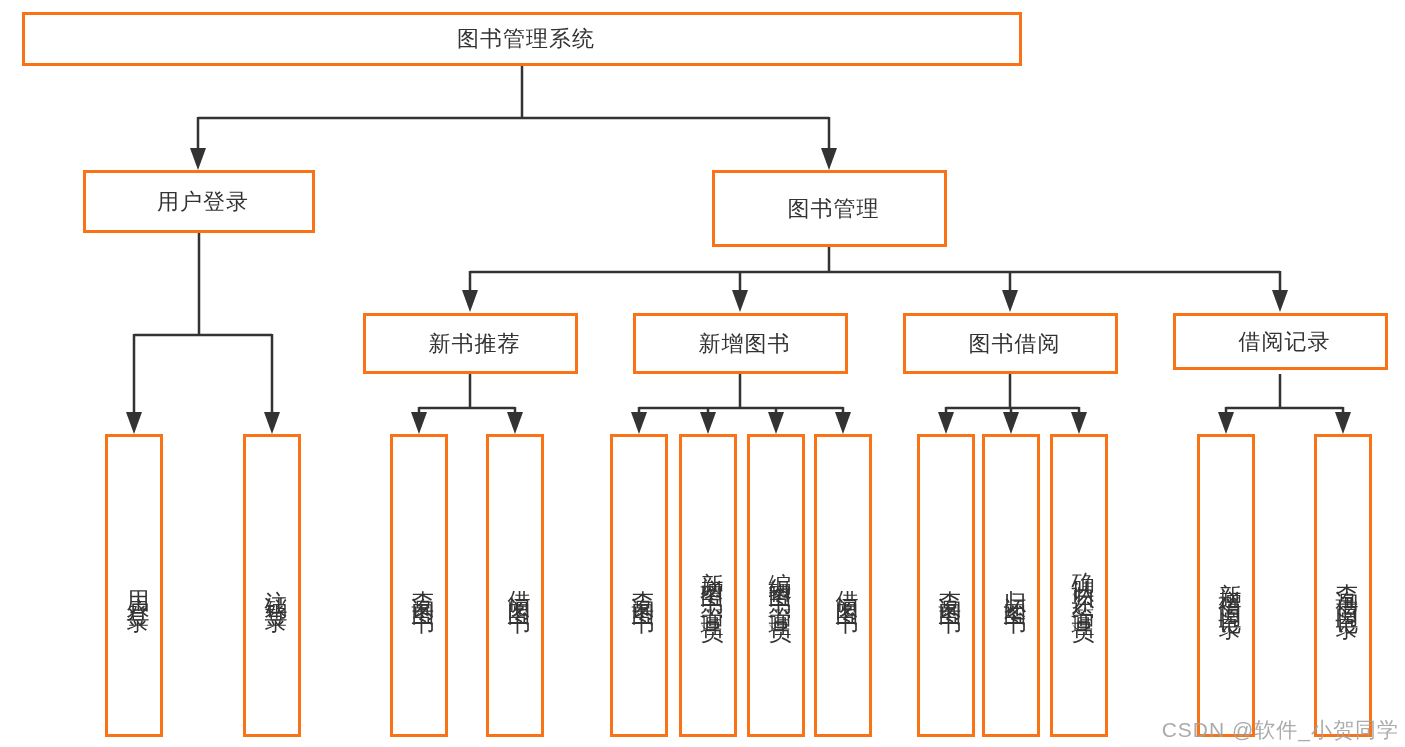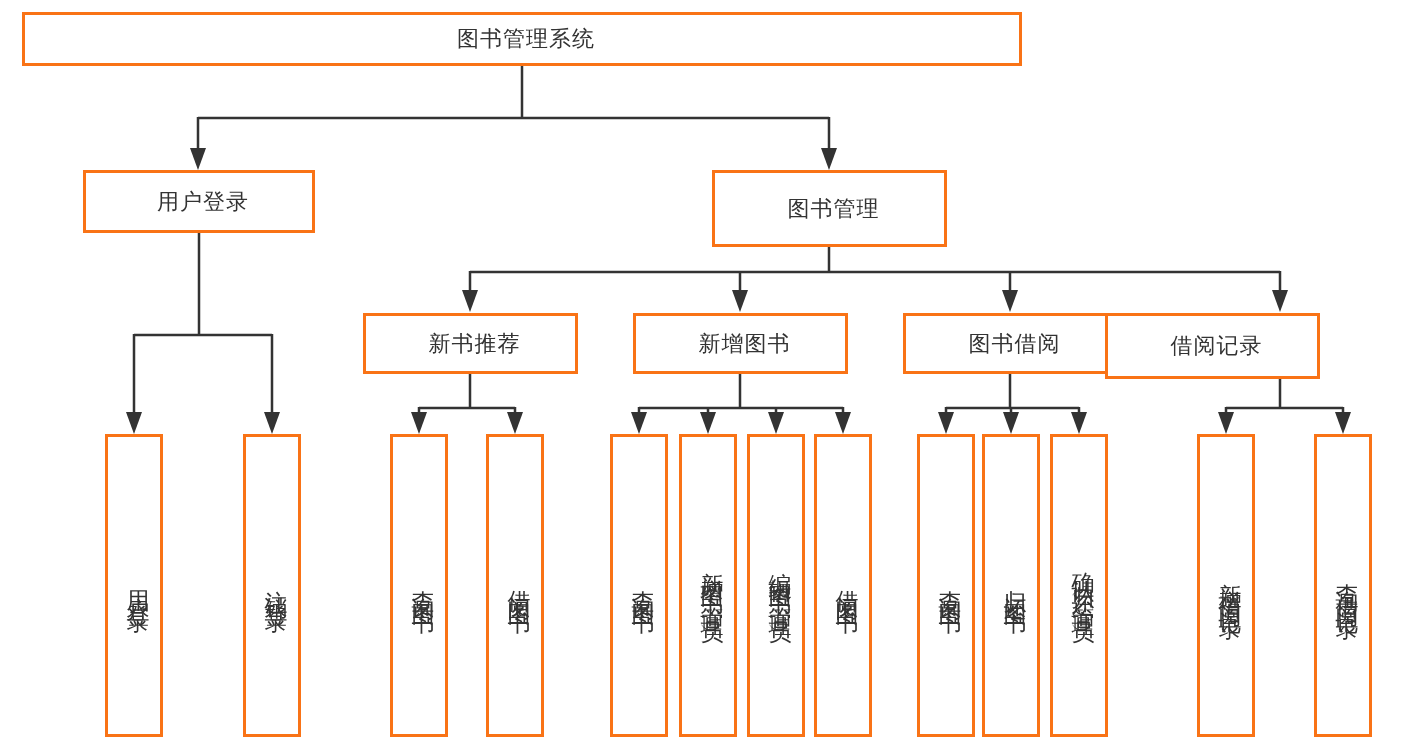--- a/index.html
+++ b/index.html
@@ -96,21 +96,21 @@
 
   <div class="box h-box" style="left:363px;top:313px;width:215px;height:61px">
     <span class="lbl">新书推荐</span>
   </div>
   <div class="box h-box" style="left:633px;top:313px;width:215px;height:61px">
     <span class="lbl">新增图书</span>
   </div>
   <div class="box h-box" style="left:903px;top:313px;width:215px;height:61px">
     <span class="lbl">图书借阅</span>
   </div>
-  <div class="box h-box" style="left:1105px;top:313px;width:215px;height:66px">
+  <div class="box h-box" style="left:1173px;top:313px;width:215px;height:57px">
     <span class="lbl">借阅记录</span>
   </div>
 
   <div class="box v-box" style="left:105px;top:434px;width:58px;height:303px">
     <span class="lbl">用户登录</span>
   </div>
   <div class="box v-box" style="left:243px;top:434px;width:58px;height:303px">
     <span class="lbl">注销登录</span>
   </div>
 
@@ -144,13 +144,14 @@
     <span class="lbl">确认归还（管理员）</span>
   </div>
 
   <div class="box v-box" style="left:1197px;top:434px;width:58px;height:303px">
     <span class="lbl">新增借阅记录</span>
   </div>
   <div class="box v-box" style="left:1314px;top:434px;width:58px;height:303px">
     <span class="lbl">查询借阅记录</span>
   </div>
 
+  <div class="watermark">CSDN @软件_小贺同学</div>
 </div>
 
 </body></html>

